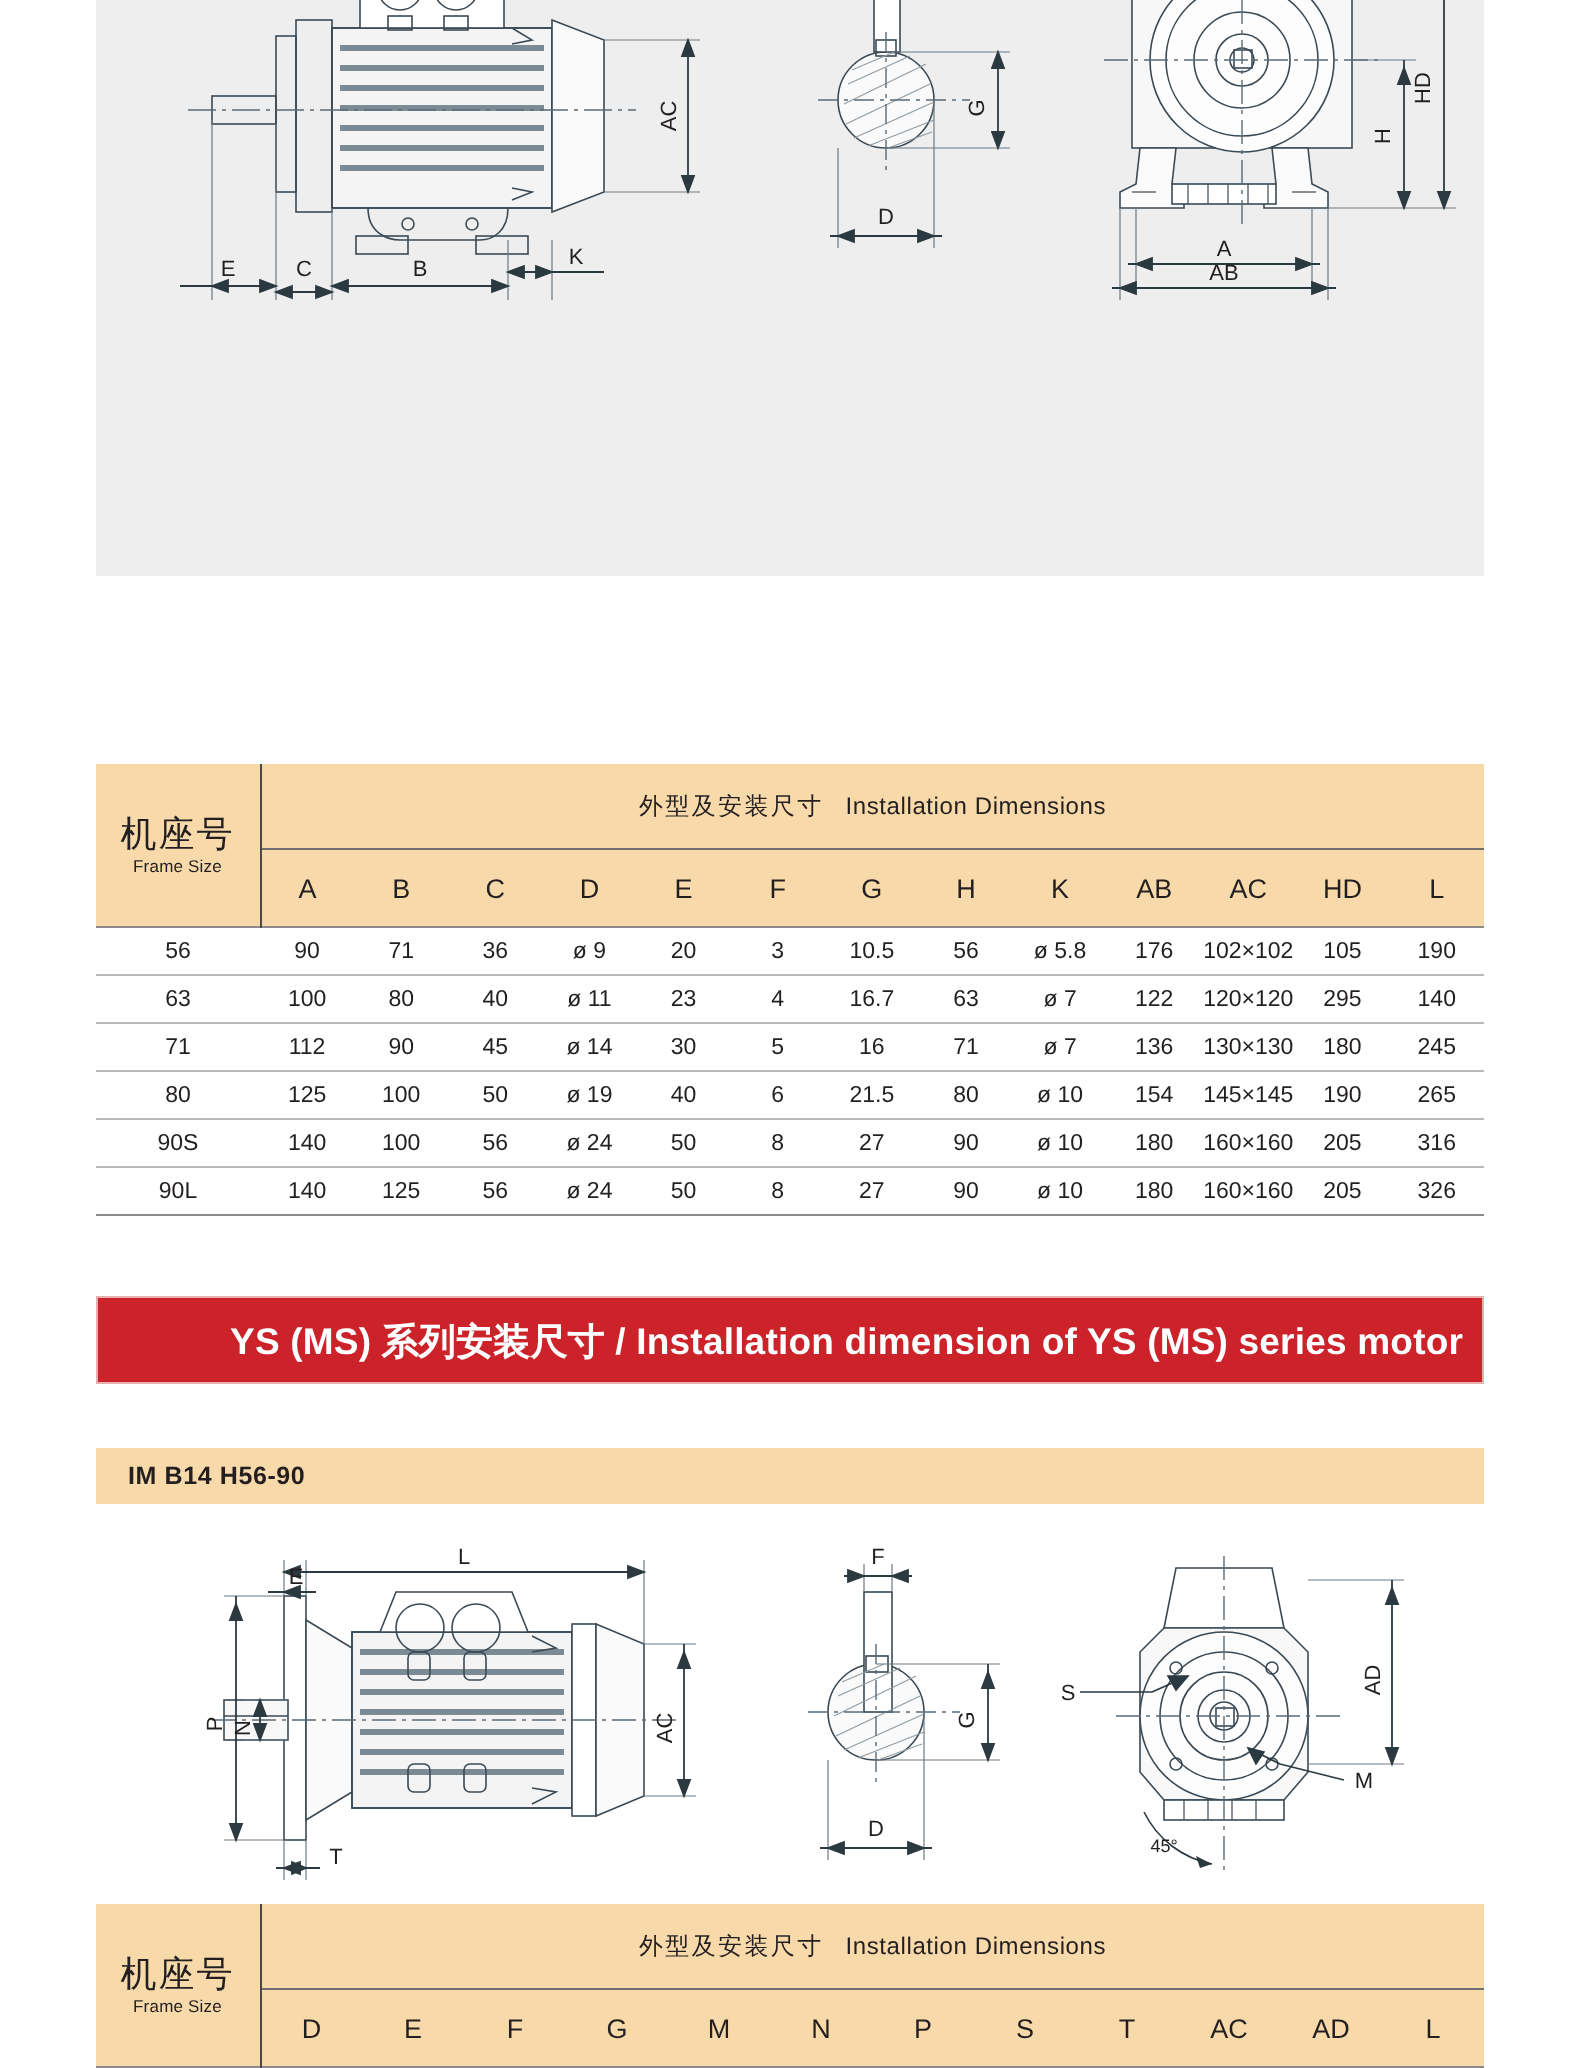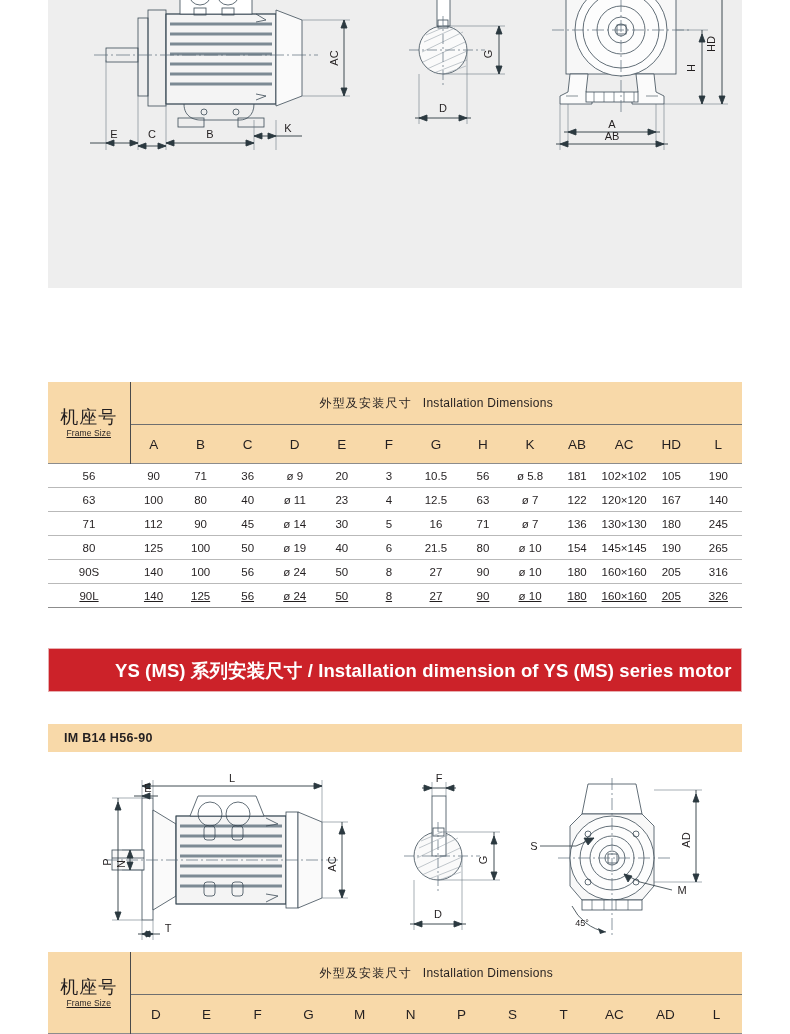--- a/index.html
+++ b/index.html
@@ -95,21 +95,20 @@
   }
   .frame-cn {
     font-size: 18px;
     line-height: 1.15;
     letter-spacing: 1px;
   }
   .frame-en {
     font-size: 8.5px;
     line-height: 1.2;
     letter-spacing: 0.1px;
-    text-decoration: underline;
   }
   .group-cell {
     background: #f8d9a9;
     border-bottom: 1.2px solid #6f6f6f;
     height: 42px;
     font-size: 12px;
     letter-spacing: 0.3px;
   }
   .group-cn { letter-spacing: 1.2px; text-align: right; }
   .letter-cell {
@@ -117,21 +116,21 @@
     height: 38px;
     font-size: 13.5px;
   }
   .dim-table tbody tr { height: 24px; margin-top: 41px; }
   .dim-table tbody td {
     border-bottom: 1px solid #b9b9b9;
     background: #ffffff;
     font-size: 11.5px;
   }
   .dim-table tbody tr:first-child td { border-top: 1px solid #8c8c8c; }
-  .dim-table tbody tr:last-child td { border-bottom: 1.4px solid #8c8c8c; text-decoration: underline; }
+  .dim-table tbody tr:last-child td { border-bottom: 1.4px solid #8c8c8c; }
   .dim-table tbody td.frame-col {
     border-right: none;
   }
 </style>
 </head>
 <body>
 
 <div class="drawing-panel top">
 
   <div class="dwg" style="left:40px; top:120px;">
@@ -349,39 +348,39 @@
         <td class="frame-col">56</td>
         <td>90</td>
         <td>71</td>
         <td>36</td>
         <td>ø 9</td>
         <td>20</td>
         <td>3</td>
         <td>10.5</td>
         <td>56</td>
         <td>ø 5.8</td>
-        <td>181</td>
+        <td>176</td>
         <td>102×102</td>
         <td>105</td>
         <td>190</td>
       </tr>
       <tr>
         <td class="frame-col">63</td>
         <td>100</td>
         <td>80</td>
         <td>40</td>
         <td>ø 11</td>
         <td>23</td>
         <td>4</td>
-        <td>12.5</td>
+        <td>16.7</td>
         <td>63</td>
         <td>ø 7</td>
         <td>122</td>
         <td>120×120</td>
-        <td>167</td>
+        <td>295</td>
         <td>140</td>
       </tr>
       <tr>
         <td class="frame-col">71</td>
         <td>112</td>
         <td>90</td>
         <td>45</td>
         <td>ø 14</td>
         <td>30</td>
         <td>5</td>

